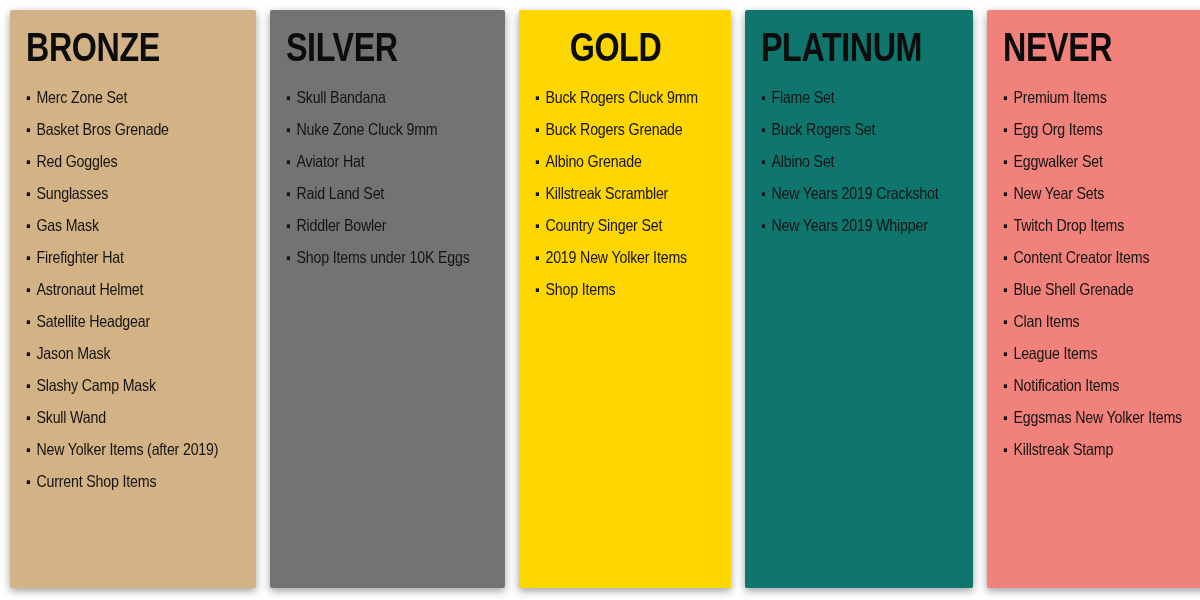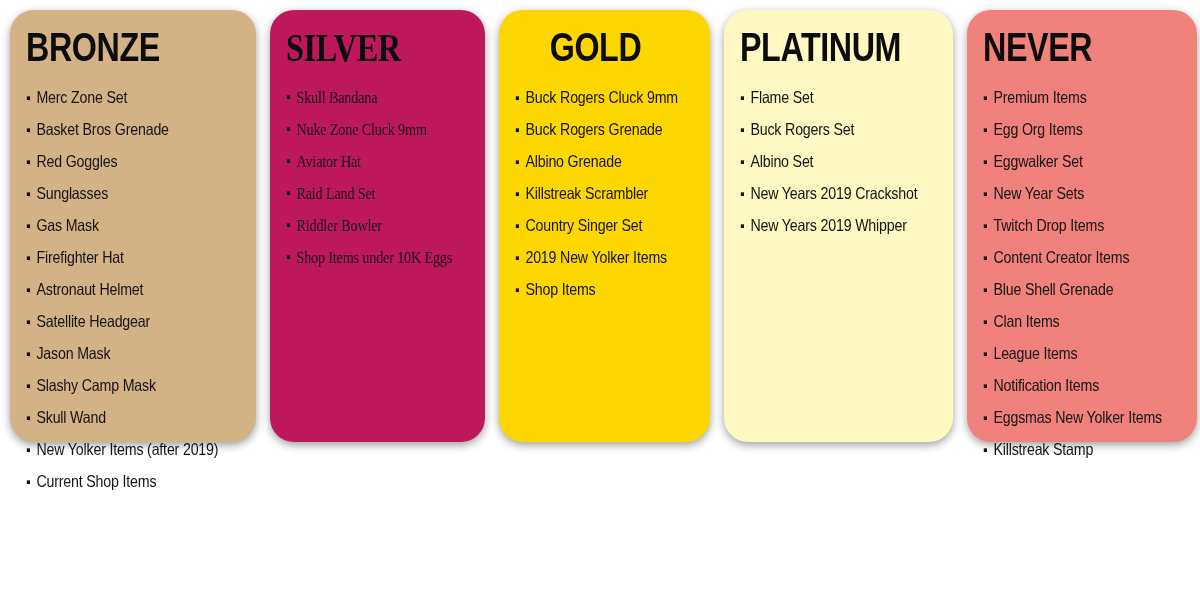--- a/index.html
+++ b/index.html
@@ -15,22 +15,22 @@
     box-sizing: border-box;
     display: flex;
     gap: 14px;
     padding: 10px 10px;
     width: 1200px;
     height: 600px;
   }
   .card {
     box-sizing: border-box;
     flex: 1 1 0;
-    height: 432px;
-    border-radius: 24px;
+    height: 578px;
+    border-radius: 2px;
     padding: 14px 6px 14px 16px;
     box-shadow: 0 3px 9px rgba(0,0,0,0.38);
   }
   .tier-title {
     margin: 2px 0 16px 0;
     font-size: 38px;
     line-height: 1.05;
     font-weight: 900;
     color: #0c0c0c;
     letter-spacing: -0.5px;
@@ -118,21 +118,21 @@
         <li class="item">
           <span class="bullet">▪</span>
           <span class="item-label">New Yolker Items (after 2019)</span>
         </li>
         <li class="item">
           <span class="bullet">▪</span>
           <span class="item-label">Current Shop Items</span>
         </li>
       </ul>
   </section>
-    <section class="card" style="background: #be185d; font-family: Liberation Serif, serif;">
+    <section class="card" style="background: #737373;">
     <h2 class="tier-title">SILVER</h2>
     <ul class="tier-list">
         <li class="item">
           <span class="bullet">▪</span>
           <span class="item-label">Skull Bandana</span>
         </li>
         <li class="item">
           <span class="bullet">▪</span>
           <span class="item-label">Nuke Zone Cluck 9mm</span>
         </li>
@@ -180,21 +180,21 @@
         <li class="item">
           <span class="bullet">▪</span>
           <span class="item-label">2019 New Yolker Items</span>
         </li>
         <li class="item">
           <span class="bullet">▪</span>
           <span class="item-label">Shop Items</span>
         </li>
       </ul>
   </section>
-    <section class="card" style="background: #fef9c3;">
+    <section class="card" style="background: #0f766e;">
     <h2 class="tier-title">PLATINUM</h2>
     <ul class="tier-list">
         <li class="item">
           <span class="bullet">▪</span>
           <span class="item-label">Flame Set</span>
         </li>
         <li class="item">
           <span class="bullet">▪</span>
           <span class="item-label">Buck Rogers Set</span>
         </li>

